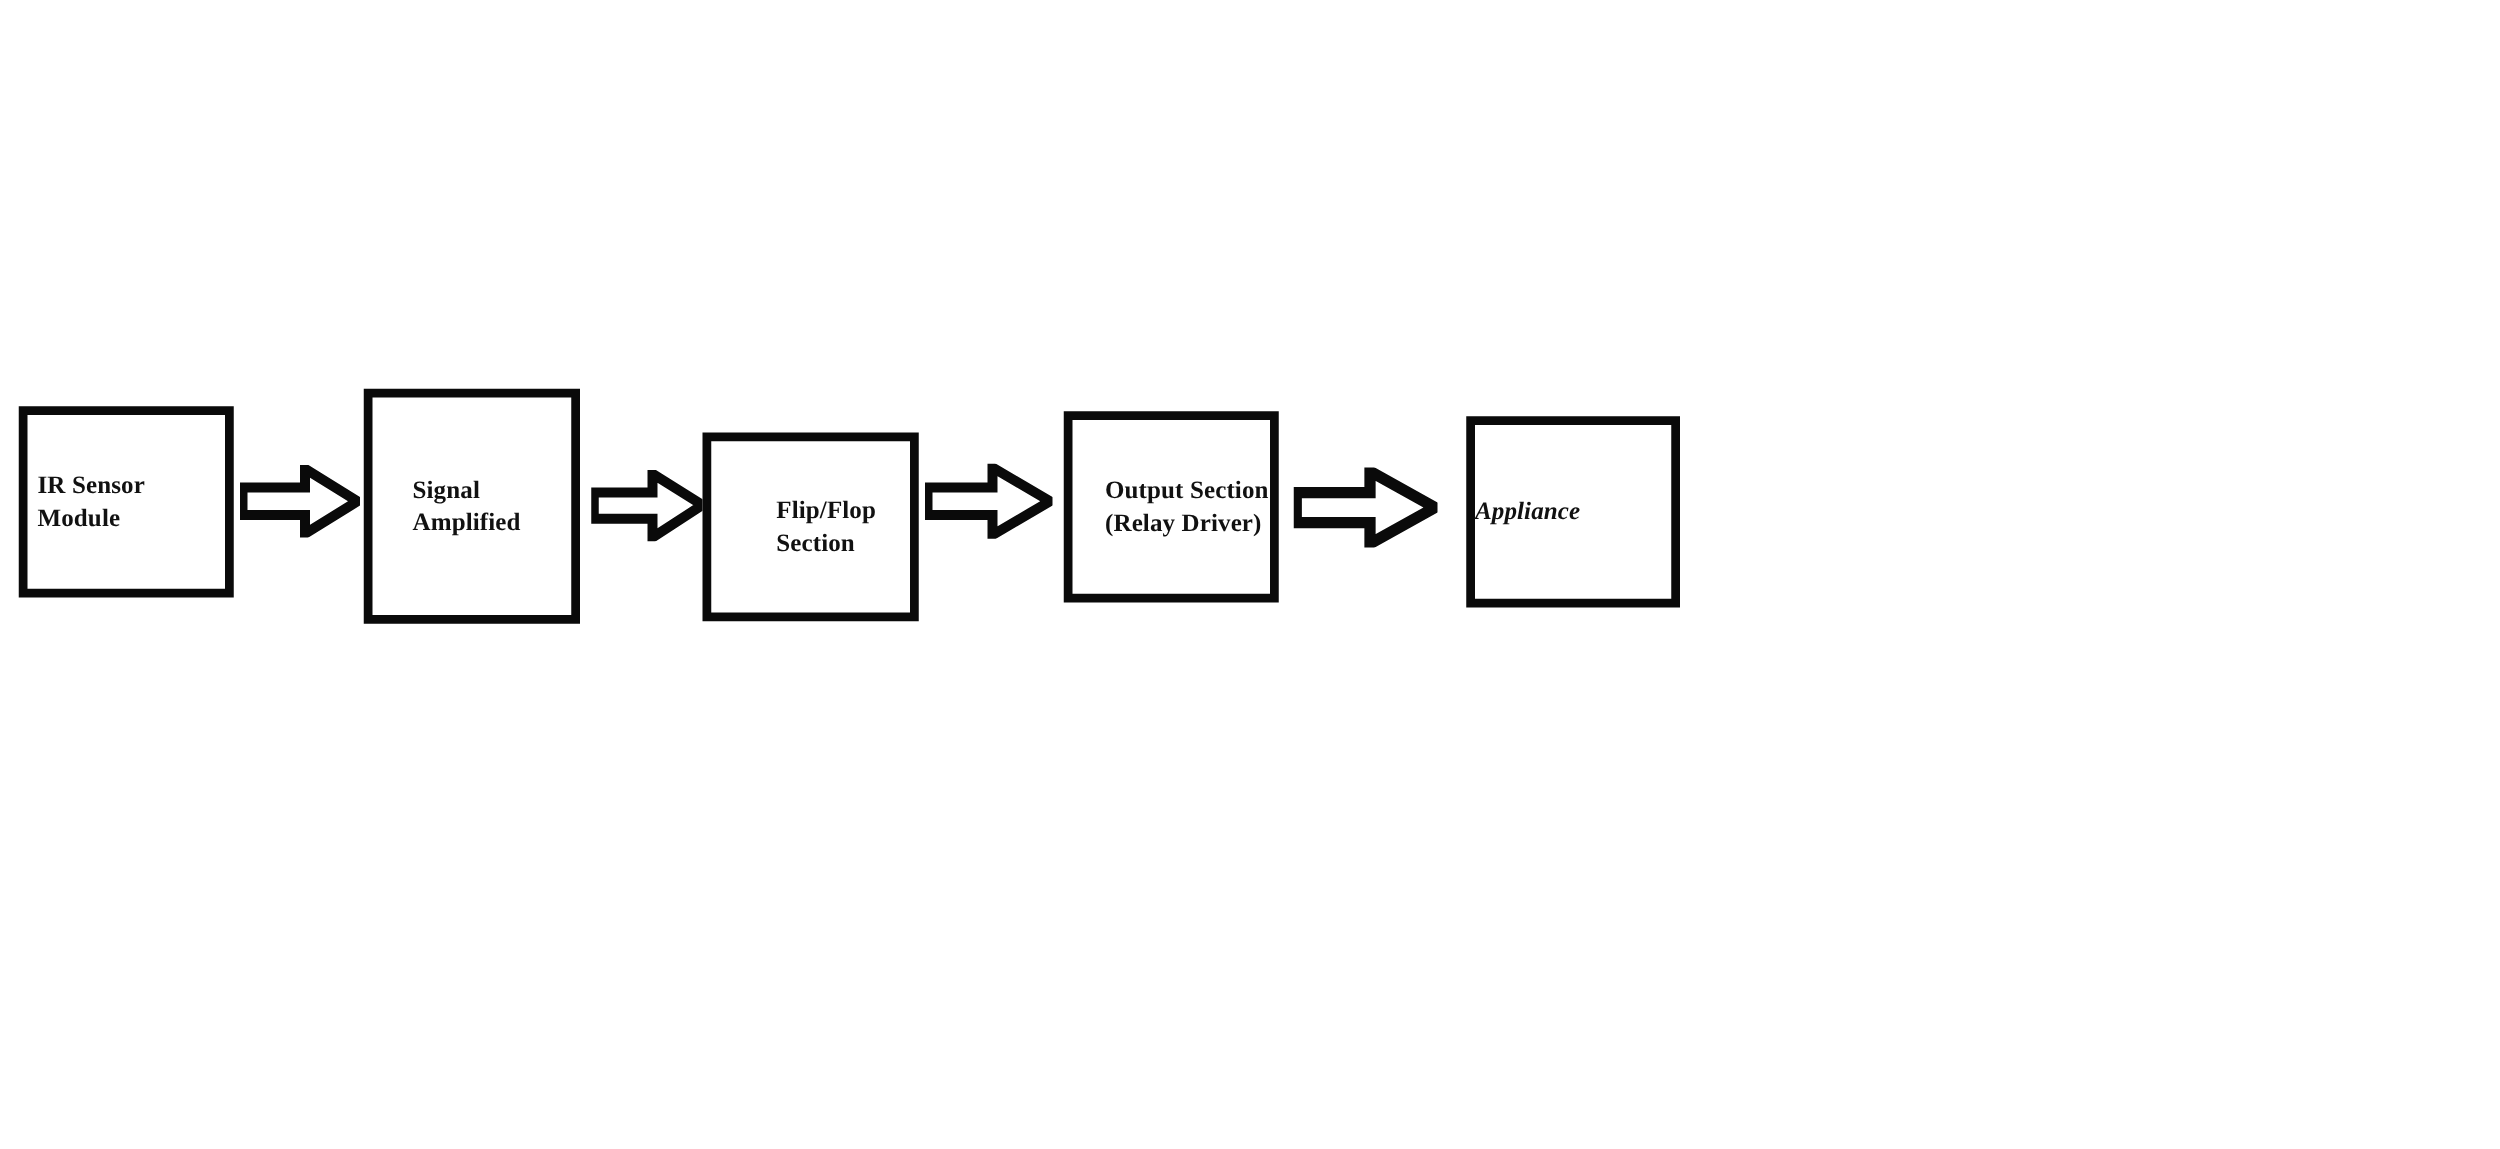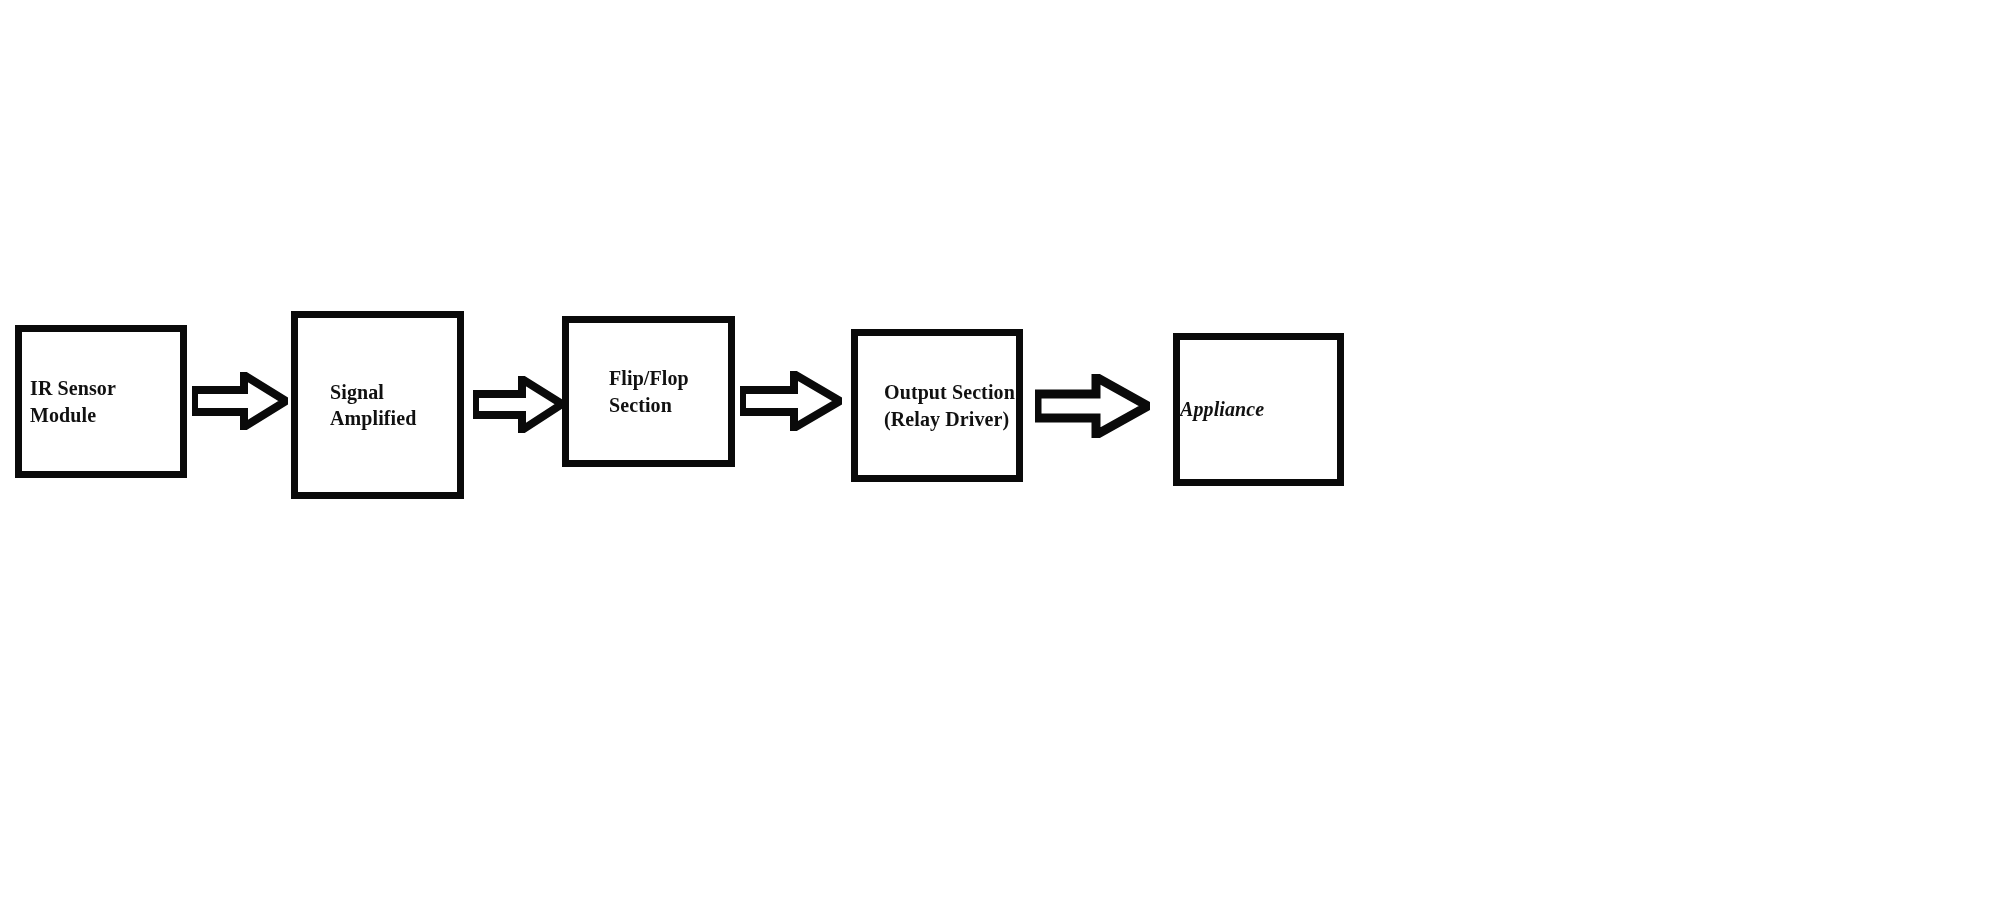--- a/index.html
+++ b/index.html
@@ -41,21 +41,21 @@
   }
   .arrow-wrap svg {
     display: block;
     width: 100%;
     height: 100%;
   }
 
   
   #box-0 { left: 15px;   top: 325px; width: 172px; height: 153px; border-width: 7px; }
   #box-1 { left: 291px;  top: 311px; width: 173px; height: 188px; border-width: 7px; justify-content: center; }
-  #box-2 { left: 562px;  top: 316px; width: 173px; height: 151px; border-width: 7px; }
+  #box-2 { left: 562px;  top: 346px; width: 173px; height: 151px; border-width: 7px; padding-left: 12px; }
   #box-3 { left: 851px;  top: 329px; width: 172px; height: 153px; border-width: 7px; }
   #box-4 { left: 1173px; top: 333px; width: 171px; height: 153px; border-width: 7px; }
 
   #box-0 .node-label { font-size: 20px; padding-left: 8px; text-align: left; }
   #box-1 .node-label { font-size: 20px; padding-left: 32px; text-align: left; }
   #box-2 .node-label { font-size: 20px; padding-left: 40px; text-align: left; }
   #box-3 .node-label { font-size: 20px; padding-left: 26px; text-align: left; }
   #box-4 .node-label { font-size: 20px; text-align: left; font-style: italic; }
 
   

